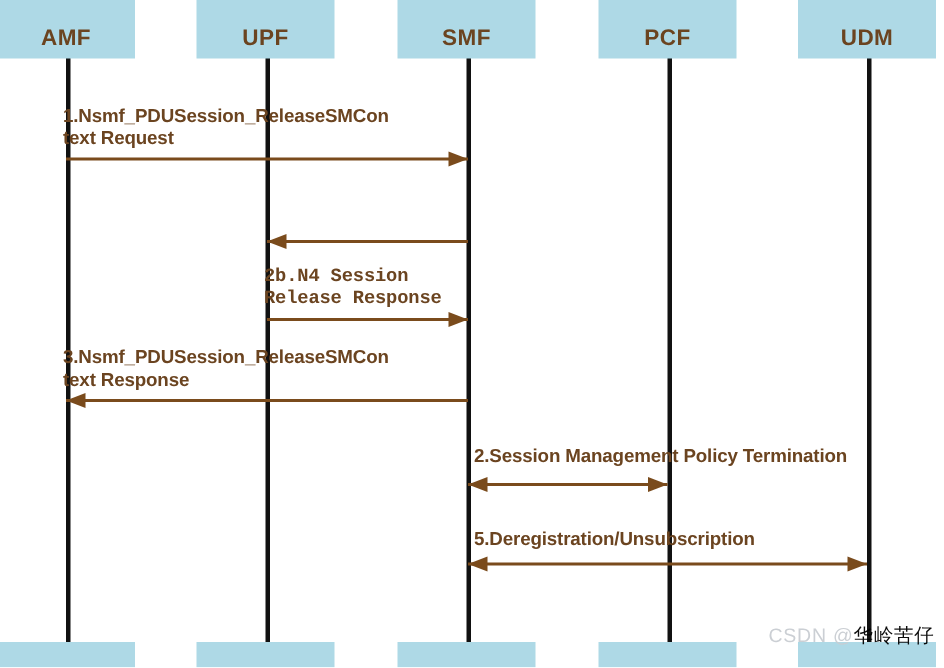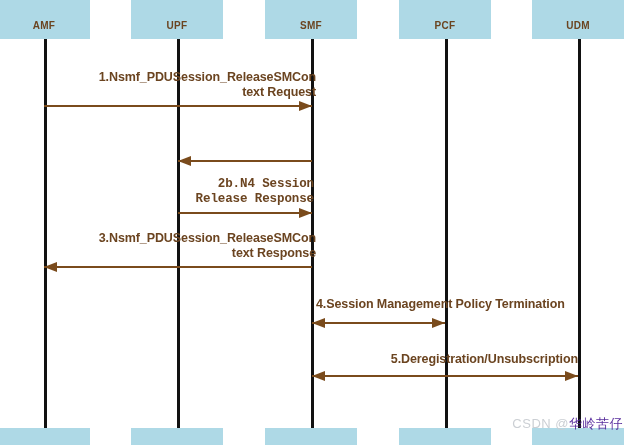--- a/index.html
+++ b/index.html
@@ -31,21 +31,21 @@
     width: 92px;
     height: 39px;
     background: #aed9e6;
     display: flex;
     align-items: center;
     justify-content: center;
   }
   .participant-box.top { top: 0px; }
   .participant-box.bottom { top: 428px; height: 17px; }
   .participant-label {
-    font-size: 10px;
+    font-size: 15px;
     font-weight: bold;
     color: #6b4420;
     letter-spacing: 0.3px;
     margin-top: 12px;
   }
 
   
   .message {
     position: absolute;
   }
@@ -67,39 +67,39 @@
     border-left: 13px solid #7a4b1c;
   }
   .arrow-head.left {
     border-right: 13px solid #7a4b1c;
   }
   .msg-label {
     position: absolute;
     font-size: 12.5px;
     font-weight: bold;
     color: #6b4420;
-    text-align: right;
+    text-align: left;
     line-height: 15px;
     white-space: pre-line;
     letter-spacing: -0.1px;
   }
 
   
   .watermark {
     position: absolute;
     right: 6px;
     bottom: 12px;
     font-size: 13px;
     color: #c9cdd2;
     opacity: 0.95;
     letter-spacing: 0.5px;
     pointer-events: none;
     white-space: nowrap;
   }
-  .watermark .wm-cn { color: #4c1d95; }
+  .watermark .wm-cn { color: #000000; }
 </style>
 </head>
 <body>
 
 <div id="canvas">
 
   <div class="lifeline" style="left:44px"></div>
   <div class="lifeline" style="left:177px"></div>
   <div class="lifeline" style="left:311px"></div>
   <div class="lifeline" style="left:445px"></div>
@@ -151,21 +151,21 @@
     <div class="arrow-head left" style="left:44px;"></div>
   </div>
   <div class="msg-label" style="left:42px; top:231px; width:274px;">3.Nsmf_PDUSession_ReleaseSMCon
 text Response</div>
 
   <div class="message" style="left:0px; top:322px;">
     <div class="msg-line" style="left:312px; width:133px;"></div>
     <div class="arrow-head left" style="left:312px;"></div>
     <div class="arrow-head right" style="left:432px;"></div>
   </div>
-  <div class="msg-label" style="left:316px; top:297px; width:313px; text-align:left;">4.Session Management Policy Termination</div>
+  <div class="msg-label" style="left:316px; top:297px; width:313px; text-align:left;">2.Session Management Policy Termination</div>
 
   <div class="message" style="left:0px; top:375px;">
     <div class="msg-line" style="left:312px; width:266px;"></div>
     <div class="arrow-head left" style="left:312px;"></div>
     <div class="arrow-head right" style="left:565px;"></div>
   </div>
   <div class="msg-label" style="left:316px; top:352px; width:262px;">5.Deregistration/Unsubscription</div>
 
   <div class="watermark">
     <span>CSDN @</span><span class="wm-cn">华岭苦仔</span>

